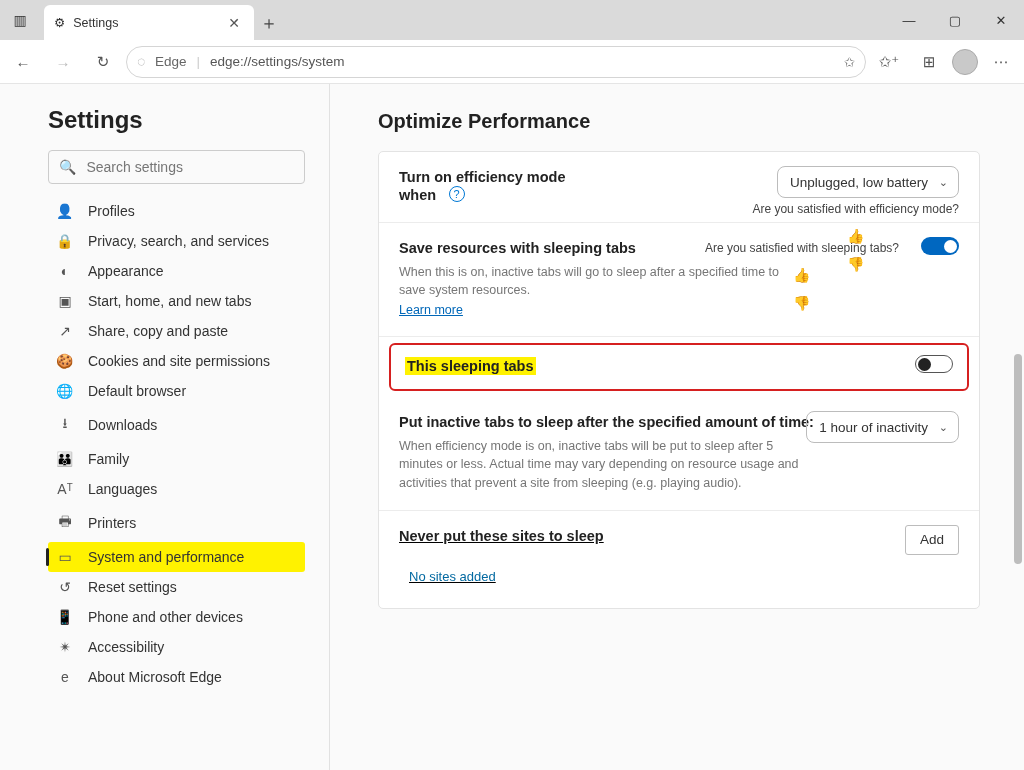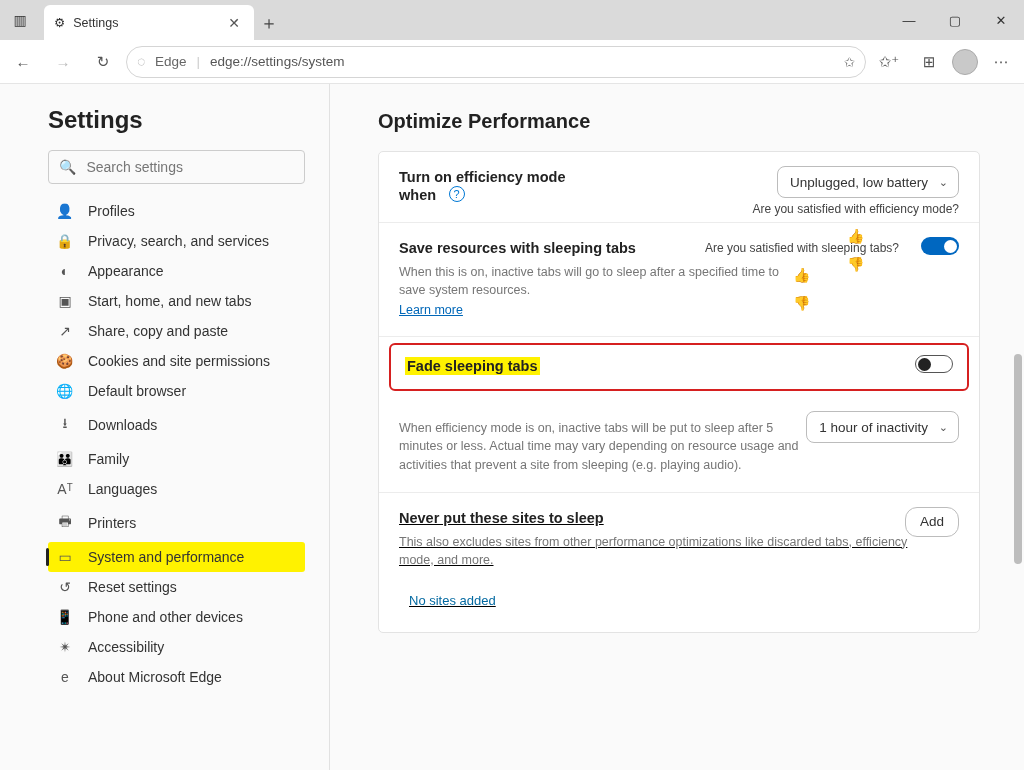--- a/index.html
+++ b/index.html
@@ -48,21 +48,21 @@
   .feedback { position:absolute; right:20px; top:40px; font-size:12px; color:#444; display:flex; align-items:center; gap:12px;flex-direction:column; }
   .feedback.top18 { top:18px; }
   .thumb { font-size:14px; color:#555; }
   .select { position:absolute; right:20px; top:14px; border:1px solid #bcbcbc; border-radius:8px; height:32px; display:flex; align-items:center; padding:0 30px 0 12px; font-size:13.5px; color:#333; min-width:150px; }
   .select .chev { position:absolute; right:10px; font-size:11px; color:#555; }
   .toggle { position:absolute; right:20px; top:14px; width:38px; height:18px; border-radius:10px; display:flex; align-items:center; }
   .toggle.on { background:#0067c0; justify-content:flex-end; padding:2px; }
   .toggle.off { background:#fff; border:1.5px solid #555; justify-content:flex-start; padding:1px 2px; }
   .knob { width:13px; height:13px; border-radius:50%; background:#fff; }
   .toggle.off .knob { background:#222; }
-  .addbtn { position:absolute; right:20px; top:14px; border:1px solid #bcbcbc; border-radius:12px; height:30px; padding:0 14px; display:flex; align-items:center; font-size:13.5px; color:#333; background:#fff; }
+  .addbtn { position:absolute; right:20px; top:14px; border:1px solid #bcbcbc; border-radius:3px; height:30px; padding:0 14px; display:flex; align-items:center; font-size:13.5px; color:#333; background:#fff; }
   .nosites { font-size:13px; color:#0369a1; padding:6px 6px 6px 10px; }
   .scrollthumb { position:absolute; right:2px; top:270px; width:8px; height:210px; background:#bdbdbd; border-radius:4px; }
 </style>
 </head>
 <body>
 
 <div class="titlebar">
   <div class="tabhub">▥</div>
   <div class="tab">
     <span>⚙</span>
@@ -198,37 +198,37 @@
           <span>Are you satisfied with sleeping tabs?</span>
           <span class="thumb">👍</span>
           <span class="thumb">👎</span>
         </div>
         <div class="toggle on">
             <div class="knob"></div>
           </div>
       </div>
 
       <div class="row highlight">
-        <span class="rtitle">Fade sleeping tabs</span>
+        <span class="rtitle">This sleeping tabs</span>
         <div class="toggle off" style="top:10px;right:14px">
             <div class="knob"></div>
           </div>
       </div>
 
       <div class="row">
+        <span class="rtitle">Put inactive tabs to sleep after the specified amount of time:</span>
         <div class="rdesc">When efficiency mode is on, inactive tabs will be put to sleep after 5 minutes or less. Actual time may vary depending on resource usage and activities that prevent a site from sleeping (e.g. playing audio).</div>
         <div class="select">
           <span>1 hour of inactivity</span>
           <span class="chev">⌄</span>
         </div>
       </div>
 
       <div class="row">
         <span class="rtitle">Never put these sites to sleep</span>
-        <div class="rdesc wide">This also excludes sites from other performance optimizations like discarded tabs, efficiency mode, and more.</div>
         <div class="addbtn">
             <span>Add</span>
           </div>
         <div class="nosites" style="margin-top:18px">No sites added</div>
       </div>
 
     </div>
 
   </div>
 

